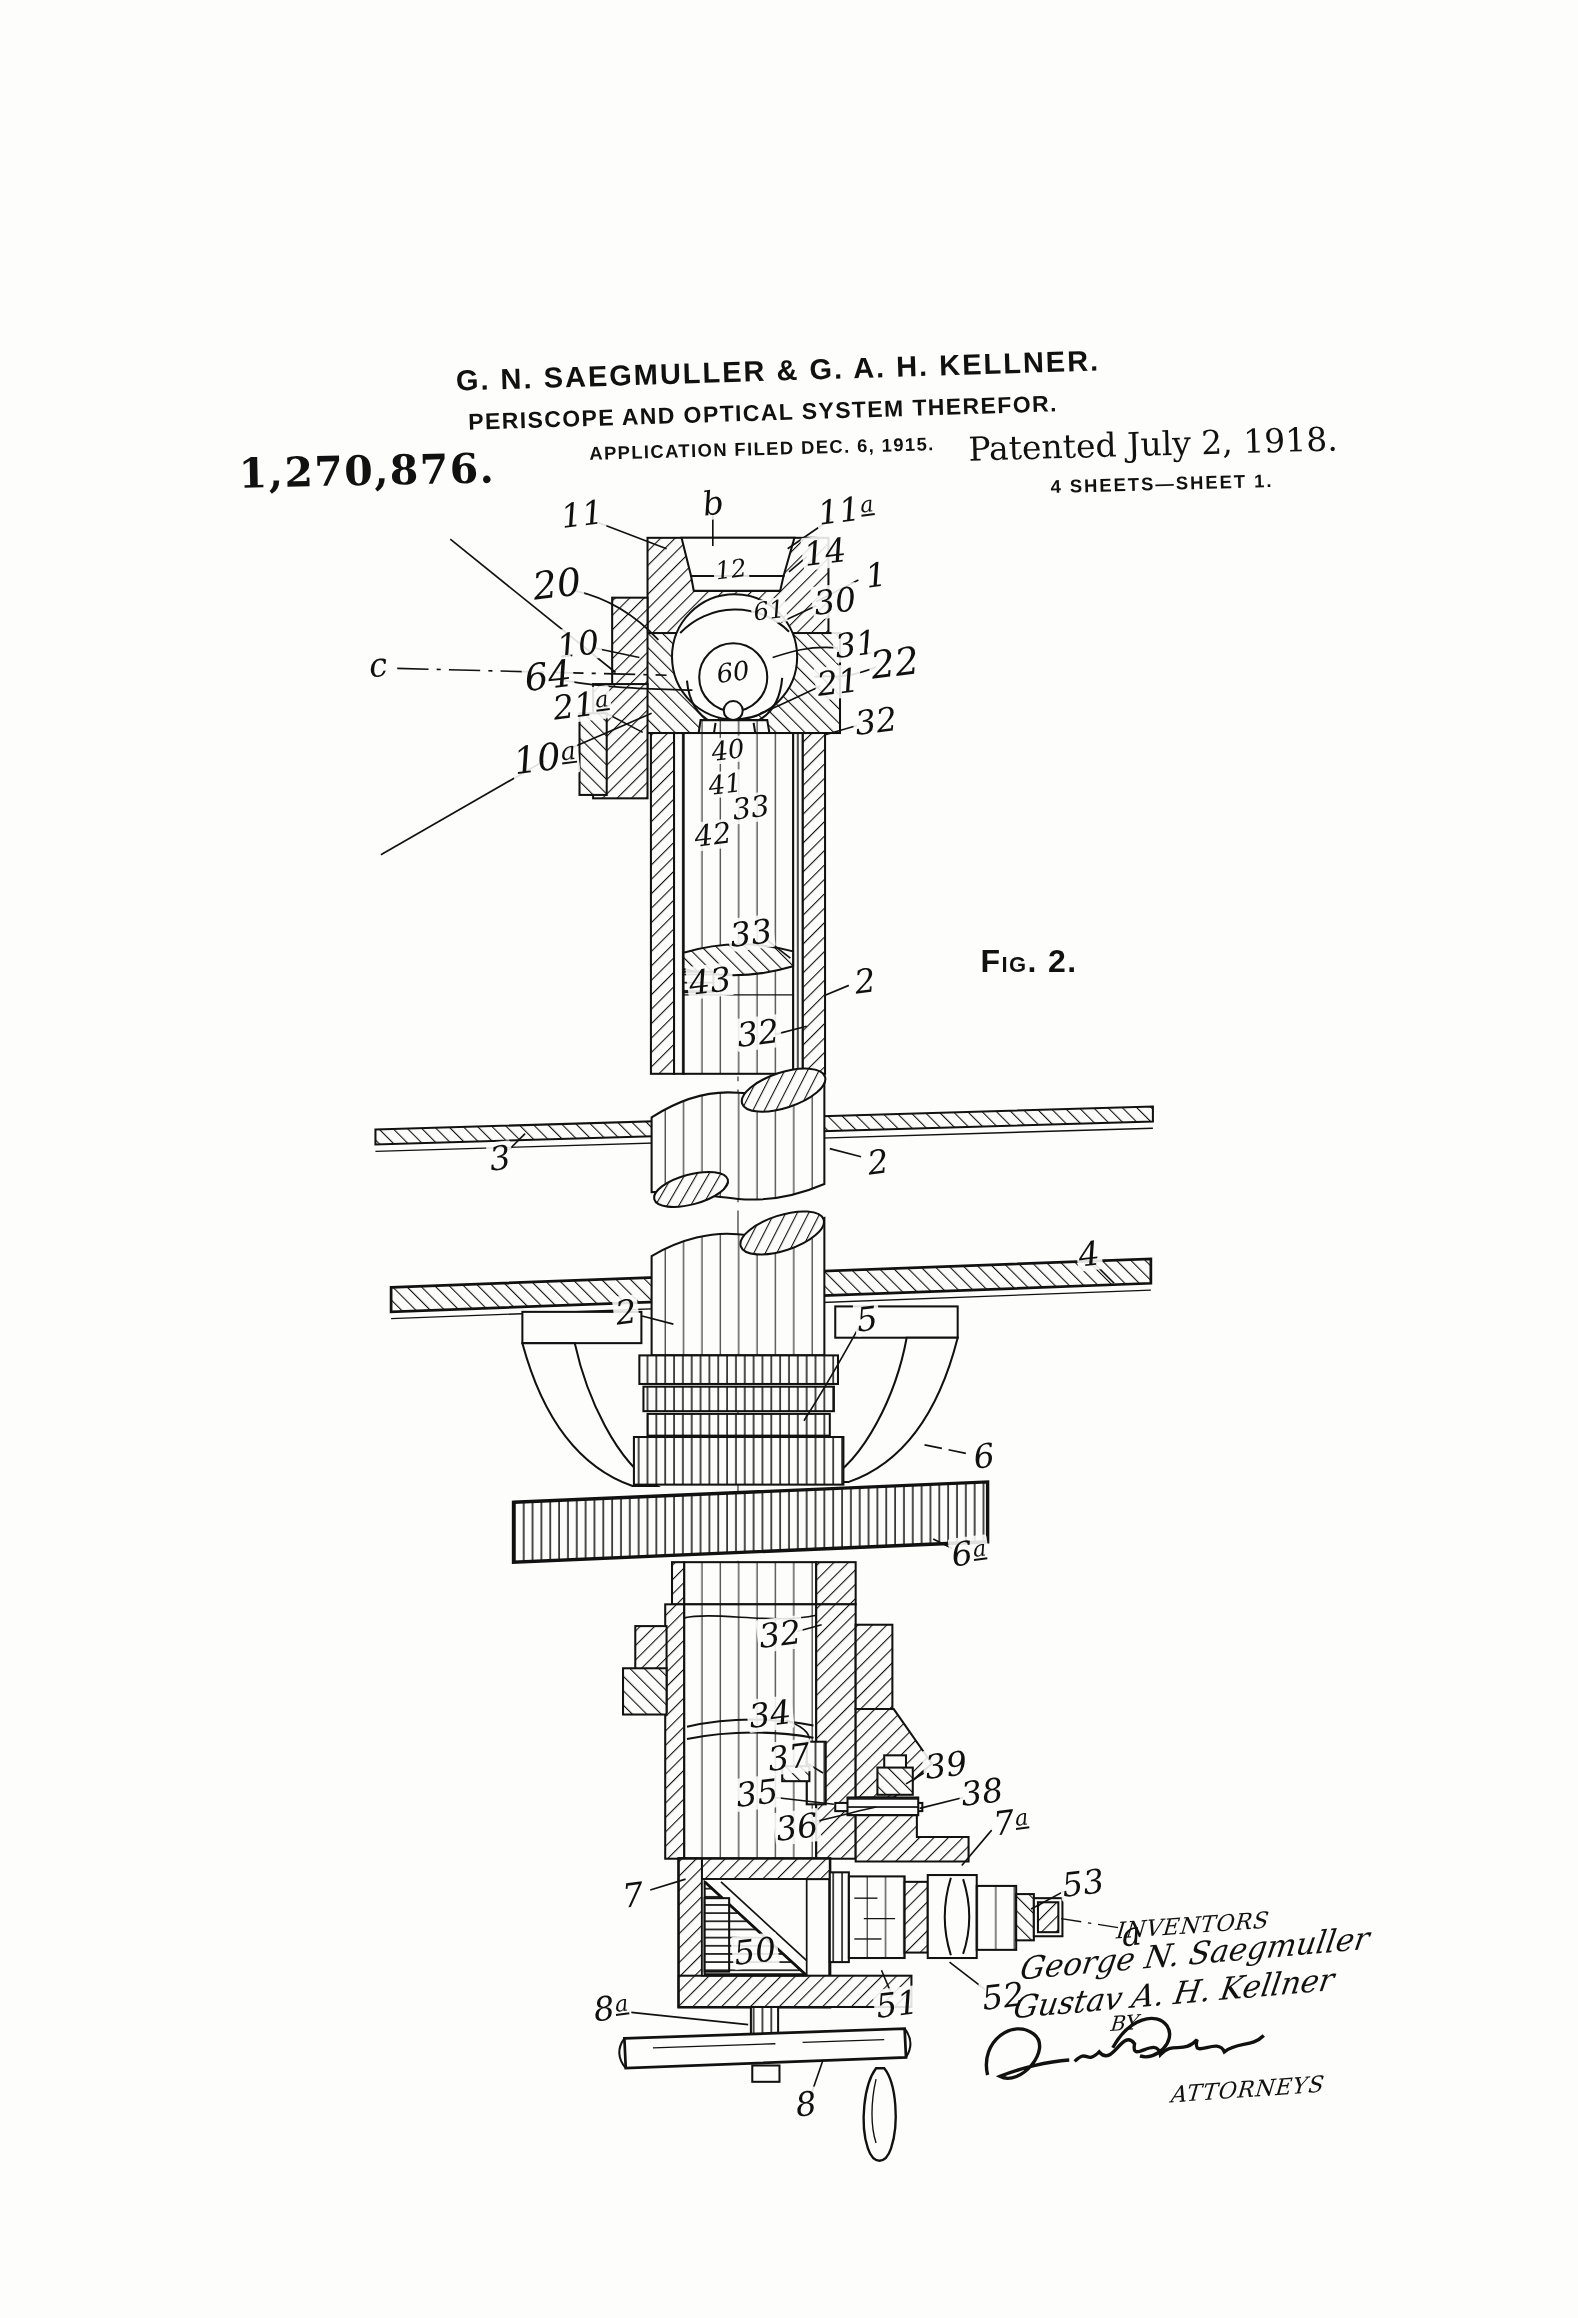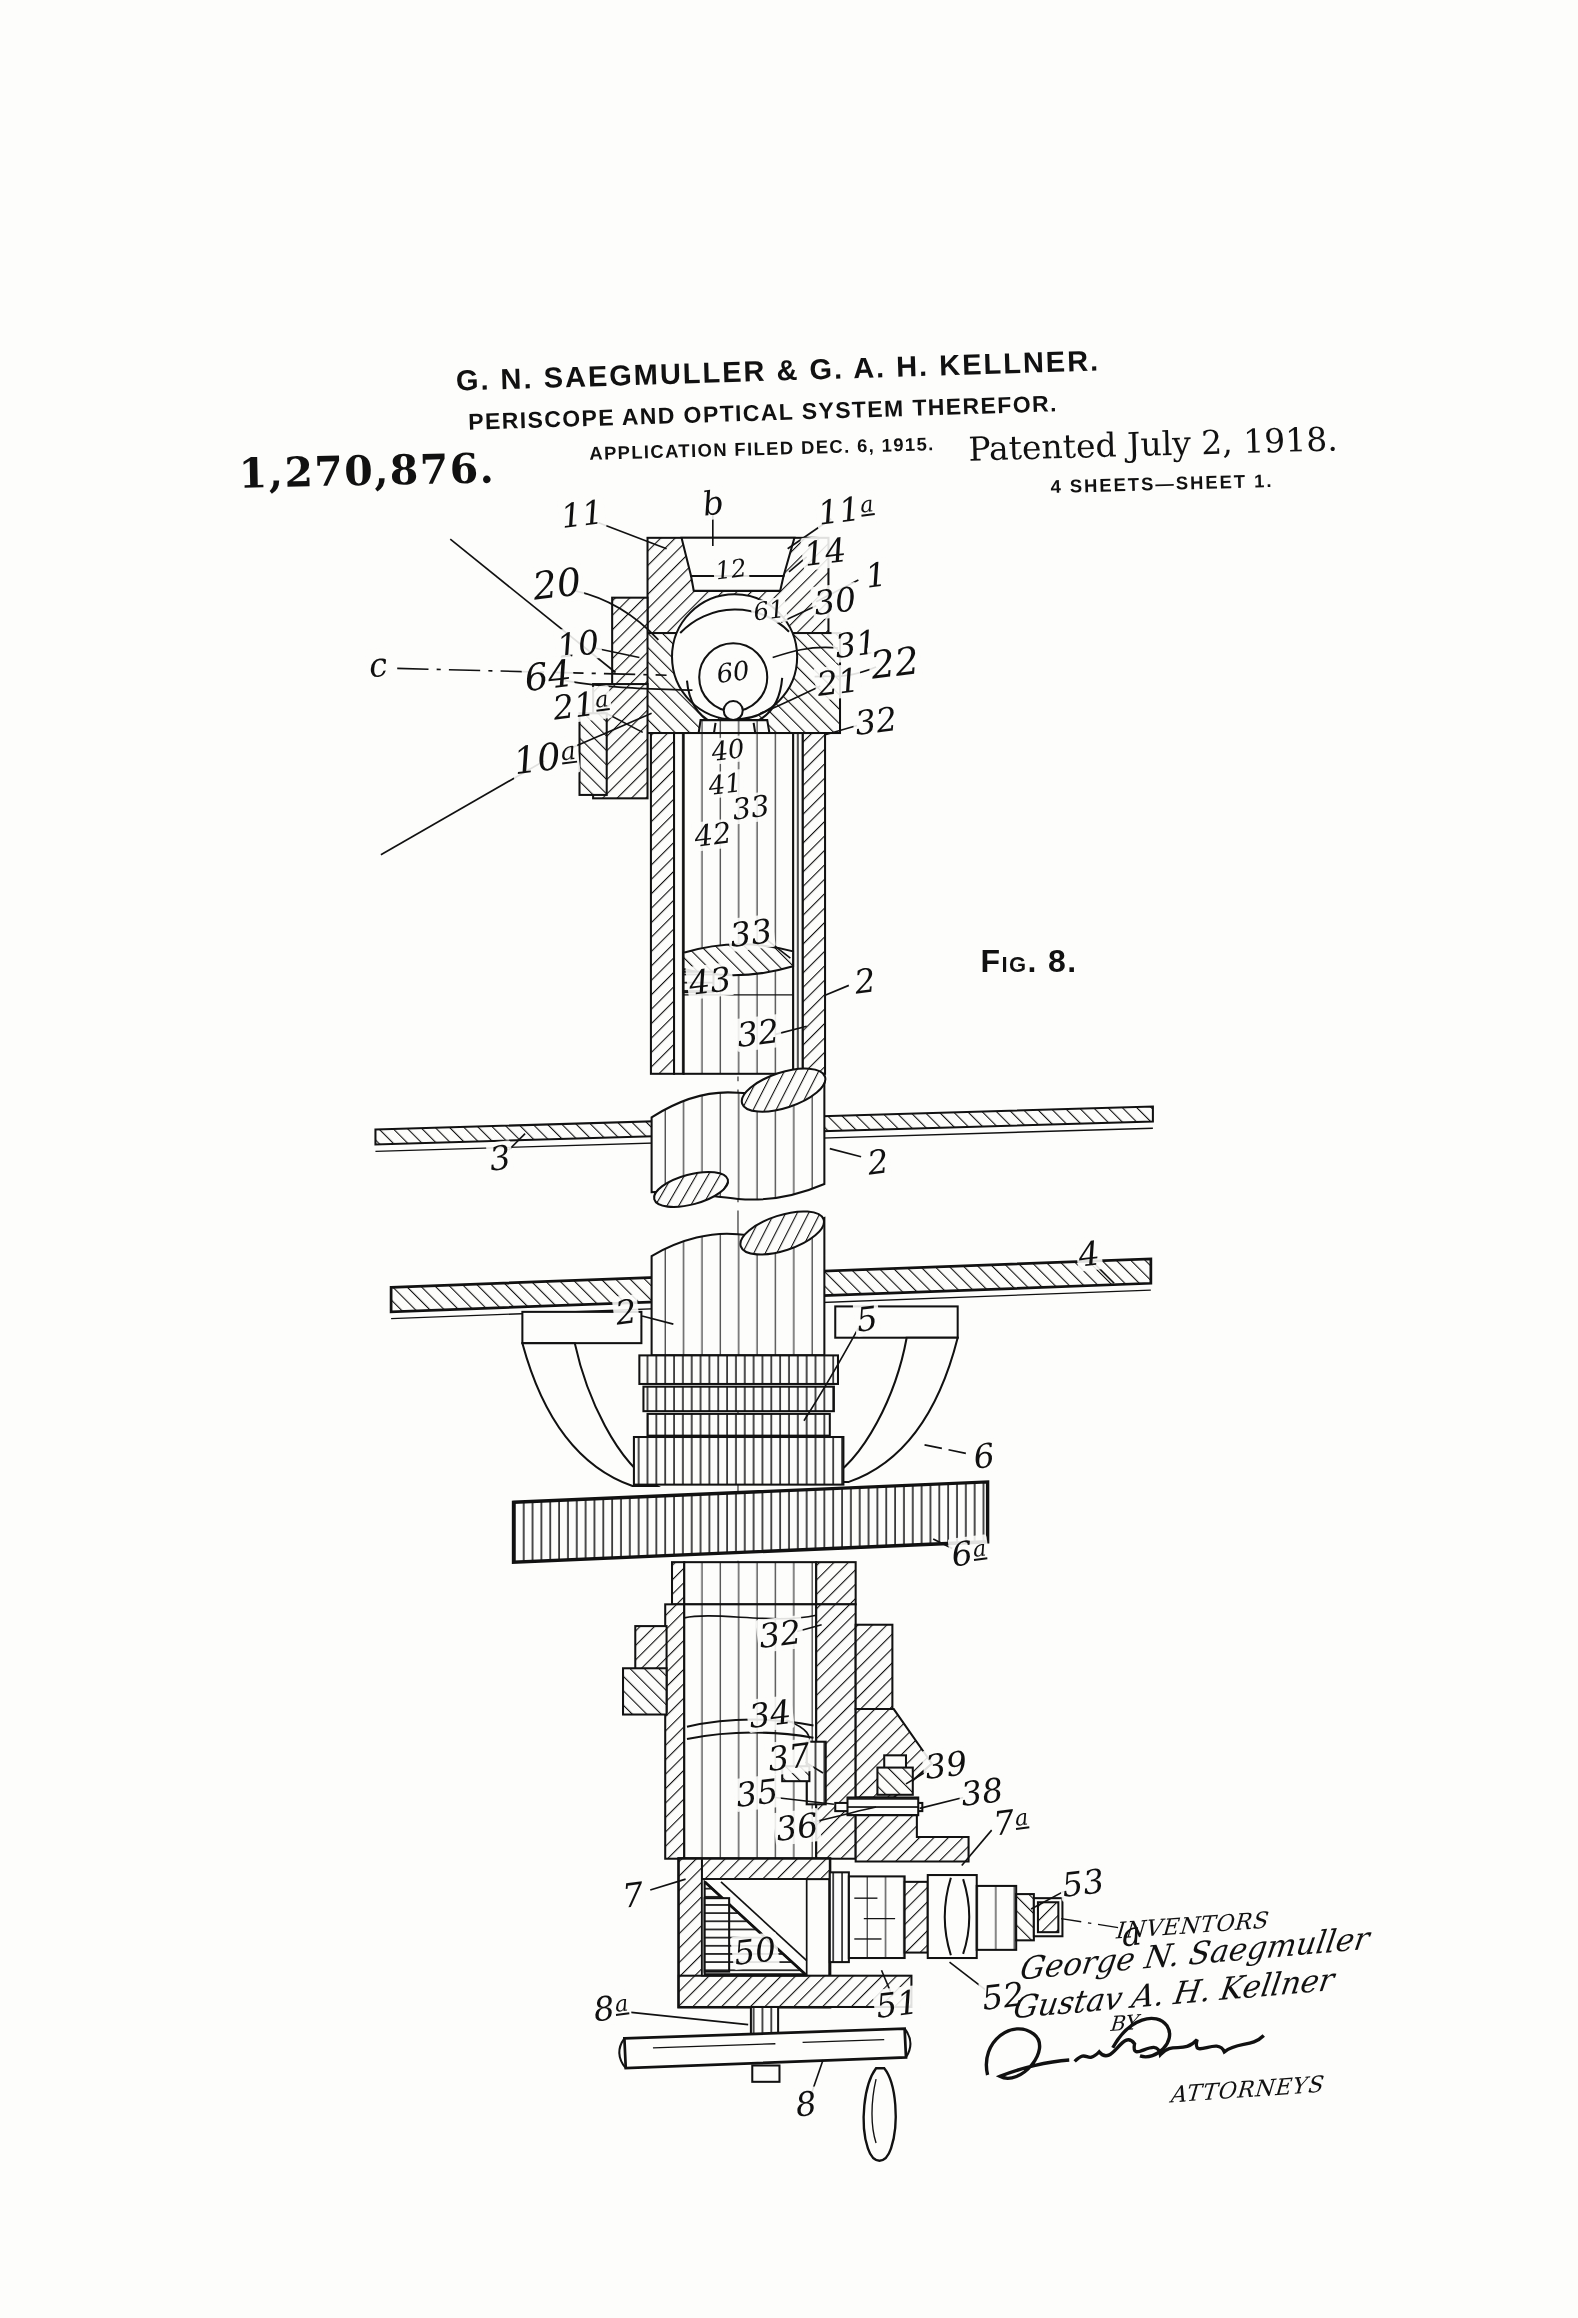--- a/index.html
+++ b/index.html
@@ -37,21 +37,21 @@
 <body>
 
 <div id="sheet">
 
   <div class="abs h-line1" style="left:778px;top:371px;">G. N. SAEGMULLER &amp; G. A. H. KELLNER.</div>
   <div class="abs h-line2" style="left:763px;top:413px;">PERISCOPE AND OPTICAL SYSTEM THEREFOR.</div>
   <div class="abs h-line3" style="left:762px;top:449px;">APPLICATION FILED DEC. 6, 1915.</div>
   <div class="abs patnum" style="left:367px;top:471px;">1,270,876.</div>
   <div class="abs patented" style="left:1153px;top:444px;">Patented July 2, 1918.</div>
   <div class="abs sheet" style="left:1162px;top:484px;">4 SHEETS—SHEET 1.</div>
-  <div class="abs figlab" style="left:1029px;top:961px;">Fig. 8.</div>
+  <div class="abs figlab" style="left:1029px;top:961px;">Fig. 2.</div>
 
   <svg width="1578" height="2319" viewBox="0 0 2320 3408">
     <defs>
       <pattern id="h1" width="15" height="15" patternUnits="userSpaceOnUse" patternTransform="rotate(45)">
         <rect width="15" height="15" fill="#fdfdfb"></rect>
           <line x1="0" y1="0" x2="0" y2="15" stroke="#111" stroke-width="3.2"></line>
       </pattern>
       <pattern id="h2" width="15" height="15" patternUnits="userSpaceOnUse" patternTransform="rotate(-45)">
         <rect width="15" height="15" fill="#fdfdfb"></rect>
           <line x1="0" y1="0" x2="0" y2="15" stroke="#111" stroke-width="3.2"></line>

